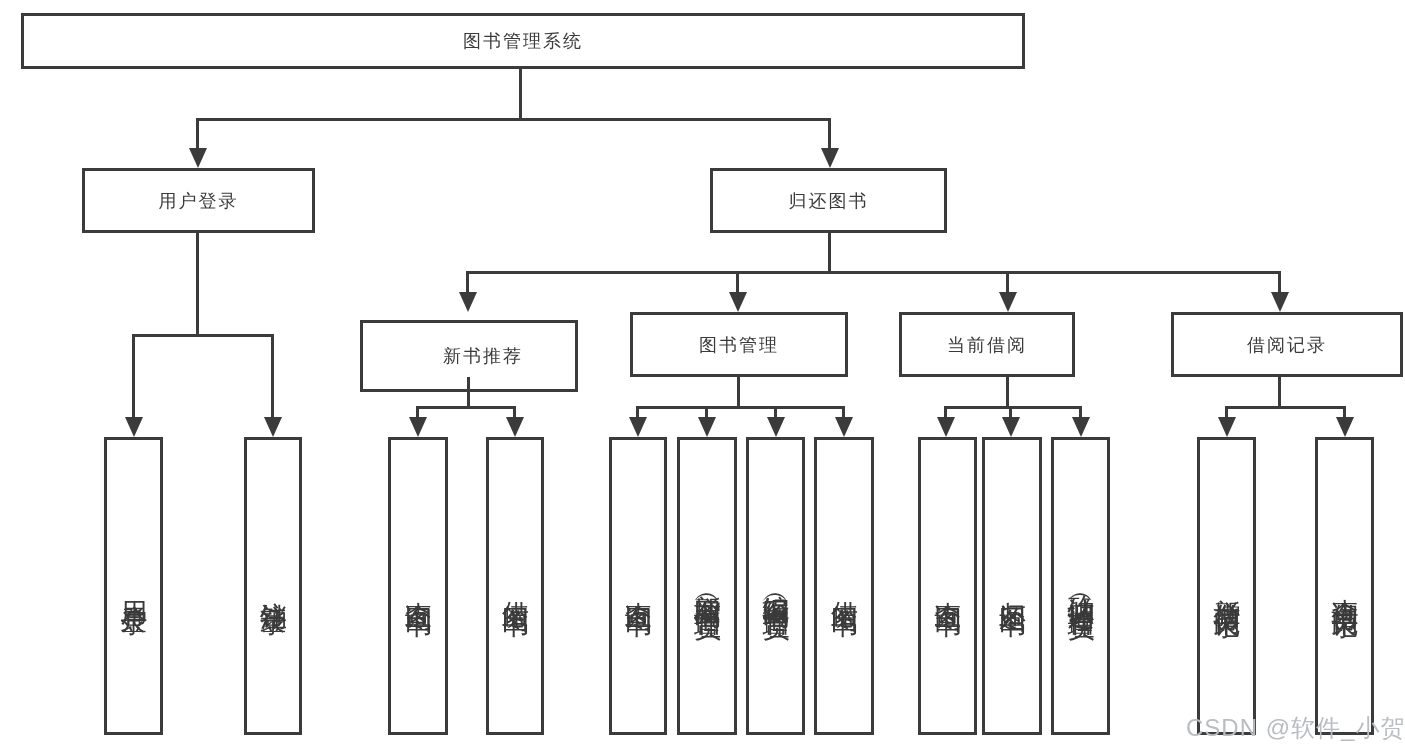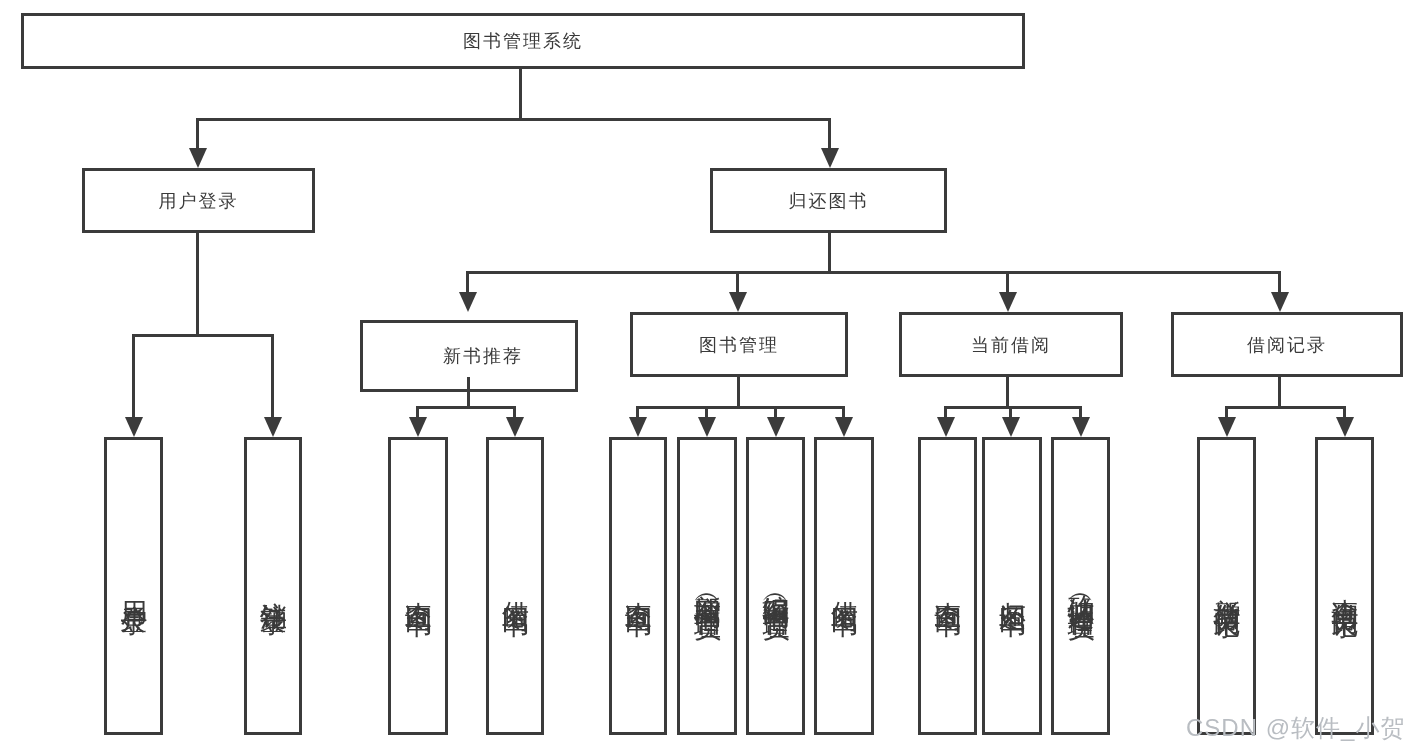--- a/index.html
+++ b/index.html
@@ -108,21 +108,21 @@
   <div class="arrow" style="left:736px;top:271px;height:21px;"></div>
   <div class="arrow" style="left:1006px;top:271px;height:21px;"></div>
   <div class="arrow" style="left:1278px;top:271px;height:21px;"></div>
 
   <div class="box h" style="left:360px;top:320px;width:218px;height:72px;padding-left:28px;">
     <span>新书推荐</span>
   </div>
   <div class="box h" style="left:630px;top:312px;width:218px;height:65px;">
     <span>图书管理</span>
   </div>
-  <div class="box h" style="left:899px;top:312px;width:224px;height:65px;">
+  <div class="box h" style="left:899px;top:312px;width:176px;height:65px;">
     <span>当前借阅</span>
   </div>
   <div class="box h" style="left:1171px;top:312px;width:232px;height:65px;">
     <span>借阅记录</span>
   </div>
 
   <div class="vline" style="left:467px;top:377px;height:32px;"></div>
   <div class="hline" style="left:416px;top:406px;width:100px;"></div>
   <div class="arrow" style="left:416px;top:406px;height:11px;"></div>
   <div class="arrow" style="left:513px;top:406px;height:11px;"></div>

